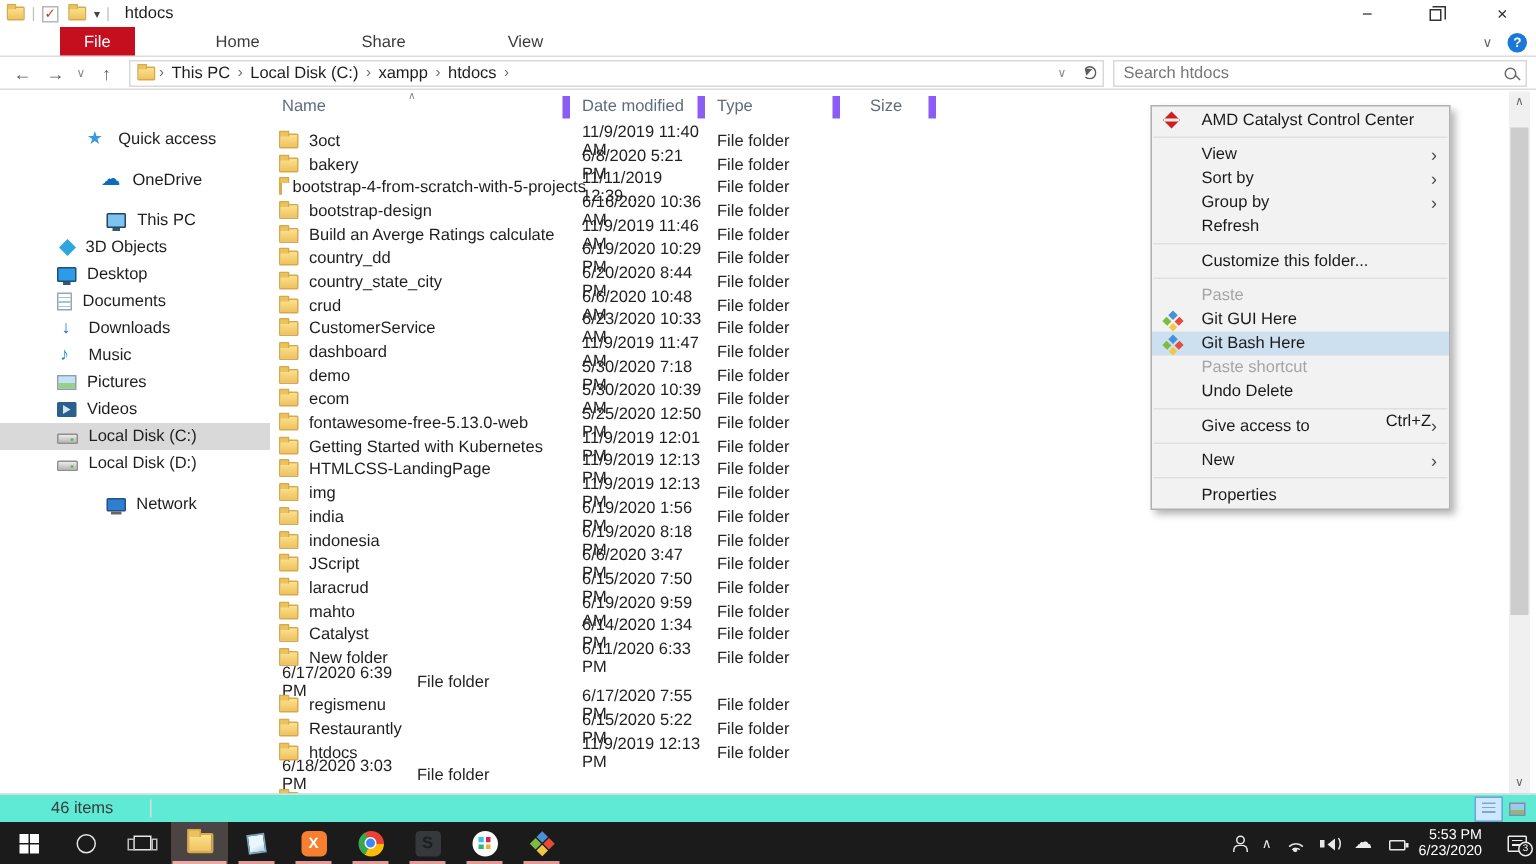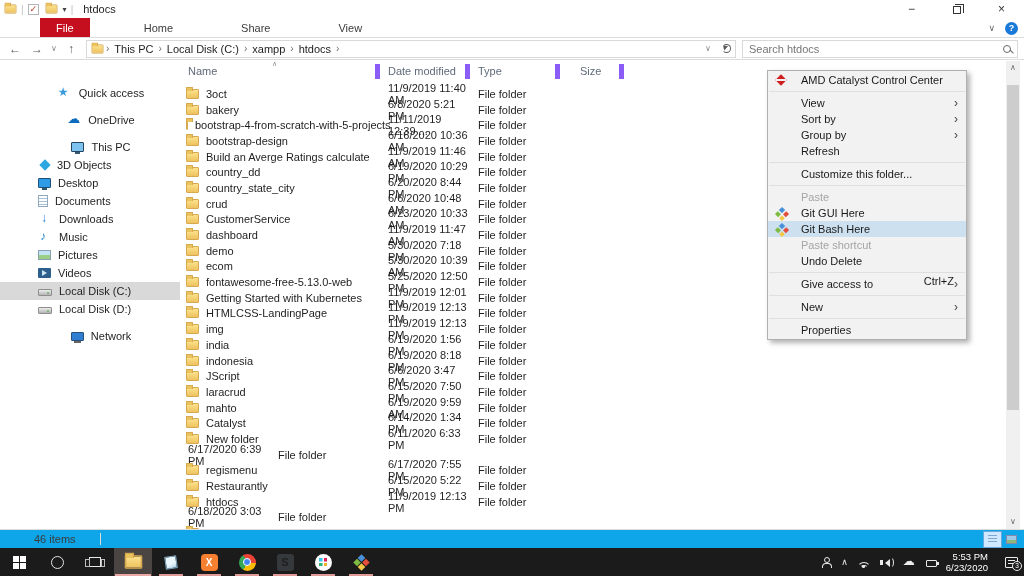--- a/index.html
+++ b/index.html
@@ -59,21 +59,21 @@
   .frow .c-type { width:90px; padding-left:8px; color:#211f1f; }
   .frow .fname { margin-left:7px; white-space:nowrap; }
 
   
   .vscroll { position:absolute; top:61px; bottom:47px; right:4px; width:14px; background:#f0f0f0; }
   .vscroll .arr { height:14px; text-align:center; font-size:8px; color:#6a6a6a; line-height:14px; }
   .vscroll .arr.down { position:absolute; bottom:0; left:0; right:0; }
   .vthumb { position:absolute; top:24px; left:1px; width:12px; height:325px; background:#cdcdcd; }
 
   
-  .statusbar { position:absolute; left:0; right:0; bottom:28px; height:19px; border-top:1px solid #dcdcdc; background:#0ea5e9; display:flex; align-items:center; }
+  .statusbar { position:absolute; left:0; right:0; bottom:28px; height:19px; border-top:1px solid #dcdcdc; background:#5eead4; display:flex; align-items:center; }
   .statusbar .count { padding-left:34px; color:#3b3b3b; }
   .statusbar .st-sep { width:1px; height:12px; background:#dcdcdc; margin-left:24px; }
   .view-toggles { margin-left:auto; display:flex; gap:2px; margin-right:4px; }
   .view-btn { width:17px; height:15px; position:relative; }
   .view-btn.sel { background:#cfe8ff; outline:1px solid #66a7dc; }
   .vb-details { position:absolute; inset:3px 4px; background:repeating-linear-gradient(#7da7cf 0 1px, transparent 1px 3px); }
   .vb-thumb { position:absolute; inset:3px 3px; background:linear-gradient(#9fc9e8 60%, #8cb87a 40%); border:1px solid #88a; }
 
   
   .ctxmenu { position:absolute; left:767px; top:70px; width:200px; background:#f2f2f2; border:1px solid #b0b0b0; box-shadow:3px 3px 5px rgba(0,0,0,.3); padding:1px 0; z-index:50; }

